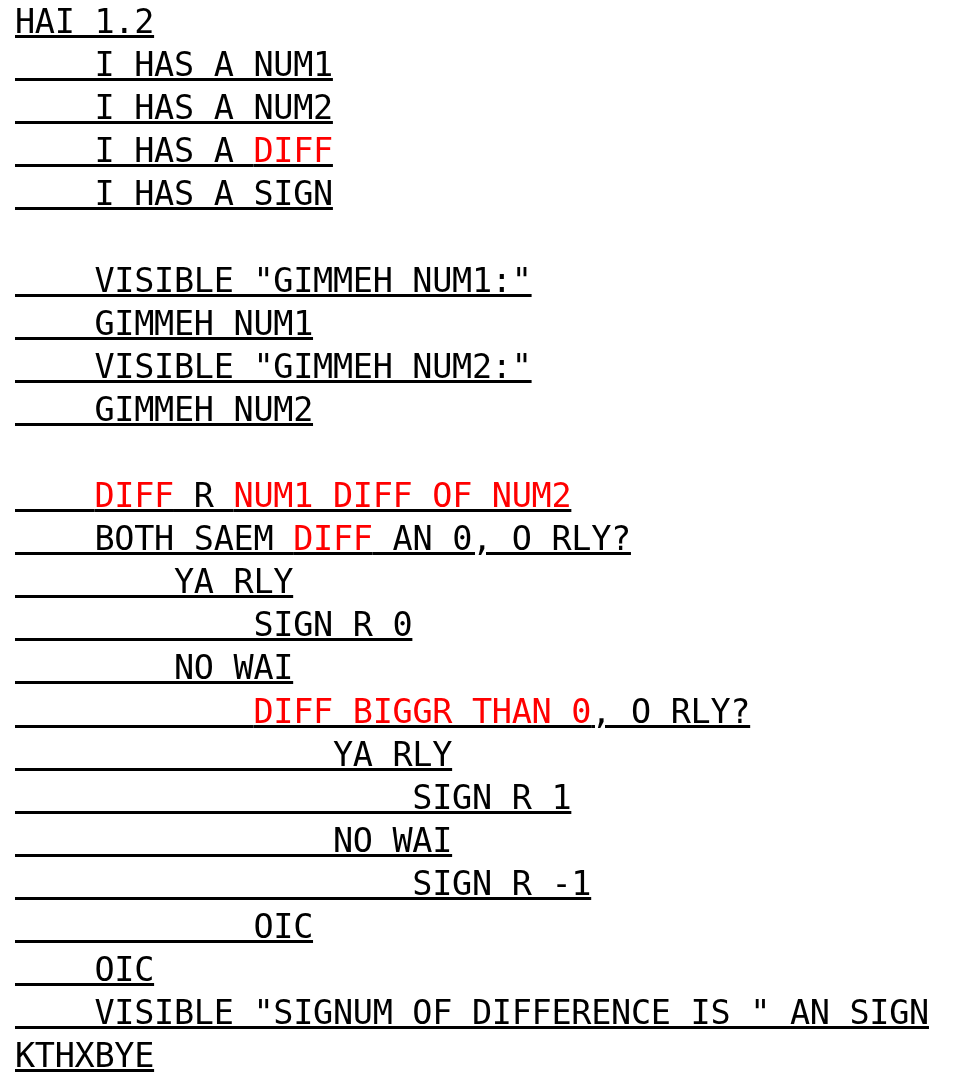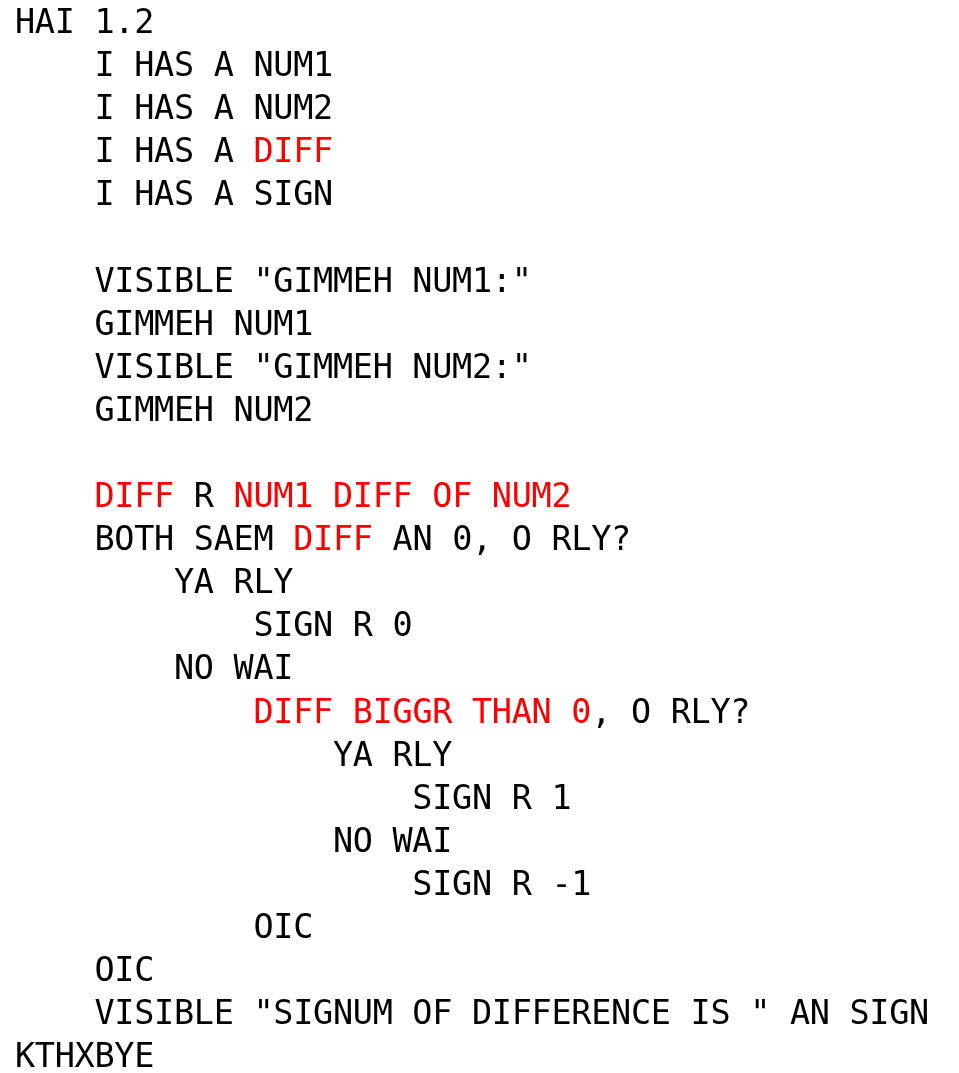--- a/index.html
+++ b/index.html
@@ -6,19 +6,19 @@
     body { width: 959px; height: 1073px; overflow: hidden; }
     .code {
       position: absolute; left: 15px; top: 0px;
       font-family: "DejaVu Sans Mono", "Liberation Mono", monospace;
       font-size: 33.5px;
       line-height: 43.1px;
       color: #000000;
       white-space: pre;
       letter-spacing: -0.3px;
     }
-    .line { height: 43.1px; }
+    .line { height: 43.1px; text-decoration: underline; }
     .tok-red { color: #ff0000; }
   </style>
 </head>
 <body>
 
 <div class="code" id="code"><div class="line"><span>HAI 1.2</span></div><div class="line"><span>    I HAS A NUM1</span></div><div class="line"><span>    I HAS A NUM2</span></div><div class="line"><span>    I HAS A </span><span class="tok-red" style="color: rgb(255, 0, 0);">DIFF</span></div><div class="line"><span>    I HAS A SIGN</span></div><div class="line"><span></span></div><div class="line"><span>    VISIBLE "GIMMEH NUM1:"</span></div><div class="line"><span>    GIMMEH NUM1</span></div><div class="line"><span>    VISIBLE "GIMMEH NUM2:"</span></div><div class="line"><span>    GIMMEH NUM2</span></div><div class="line"><span></span></div><div class="line"><span>    </span><span class="tok-red" style="color: rgb(255, 0, 0);">DIFF</span><span> R </span><span class="tok-red" style="color: rgb(255, 0, 0);">NUM1 DIFF OF NUM2</span></div><div class="line"><span>    BOTH SAEM </span><span class="tok-red" style="color: rgb(255, 0, 0);">DIFF</span><span> AN 0, O RLY?</span></div><div class="line"><span>        YA RLY</span></div><div class="line"><span>            SIGN R 0</span></div><div class="line"><span>        NO WAI</span></div><div class="line"><span>            </span><span class="tok-red" style="color: rgb(255, 0, 0);">DIFF BIGGR THAN 0</span><span>, O RLY?</span></div><div class="line"><span>                YA RLY</span></div><div class="line"><span>                    SIGN R 1</span></div><div class="line"><span>                NO WAI</span></div><div class="line"><span>                    SIGN R -1</span></div><div class="line"><span>            OIC</span></div><div class="line"><span>    OIC</span></div><div class="line"><span>    VISIBLE "SIGNUM OF DIFFERENCE IS " AN SIGN</span></div><div class="line"><span>KTHXBYE</span></div></div>
 
 </body></html>

